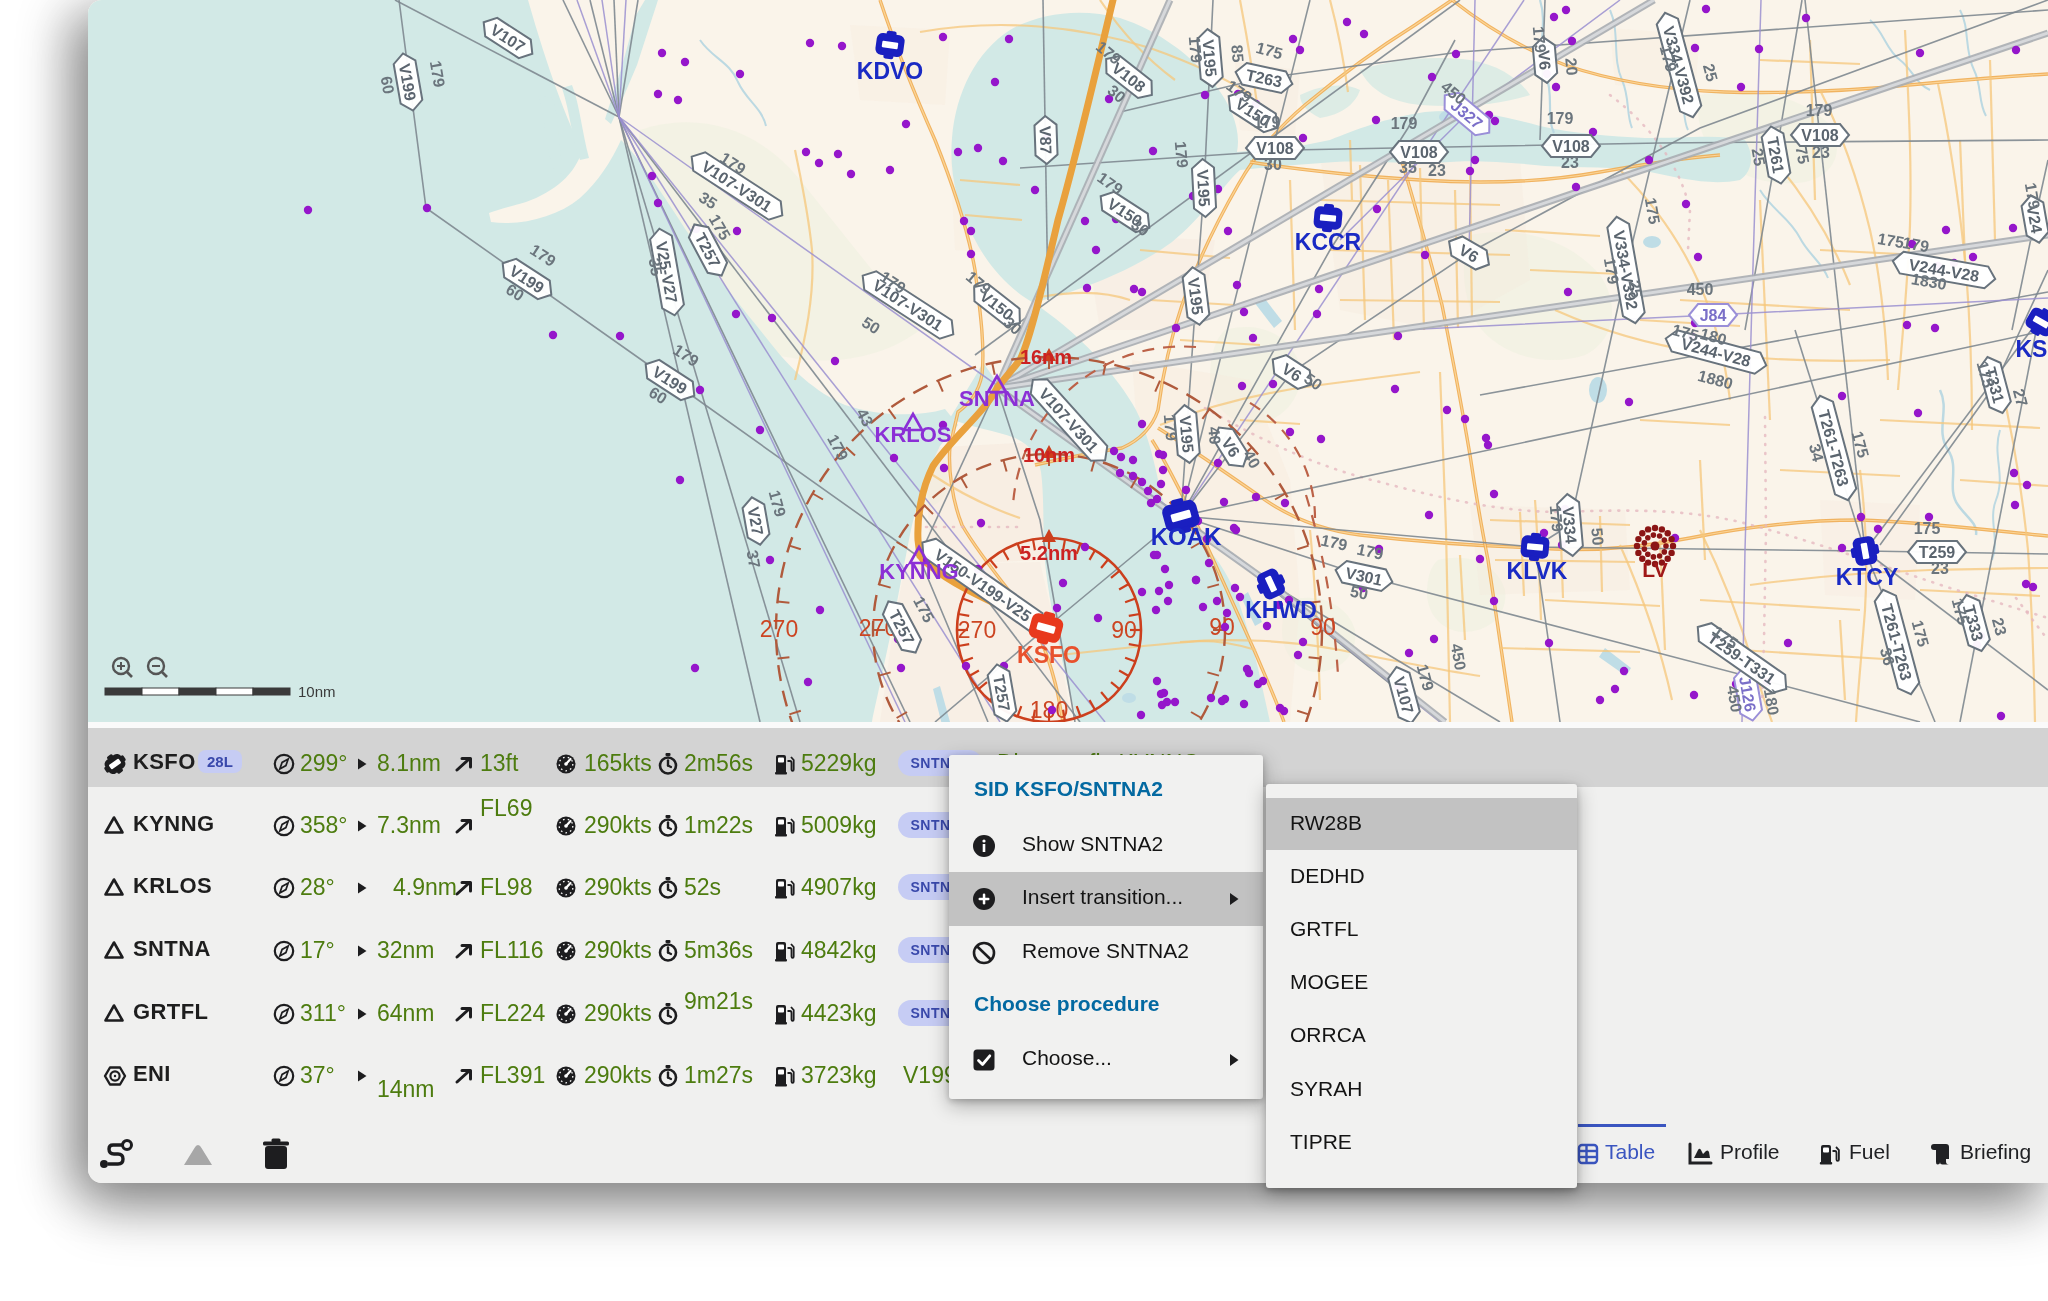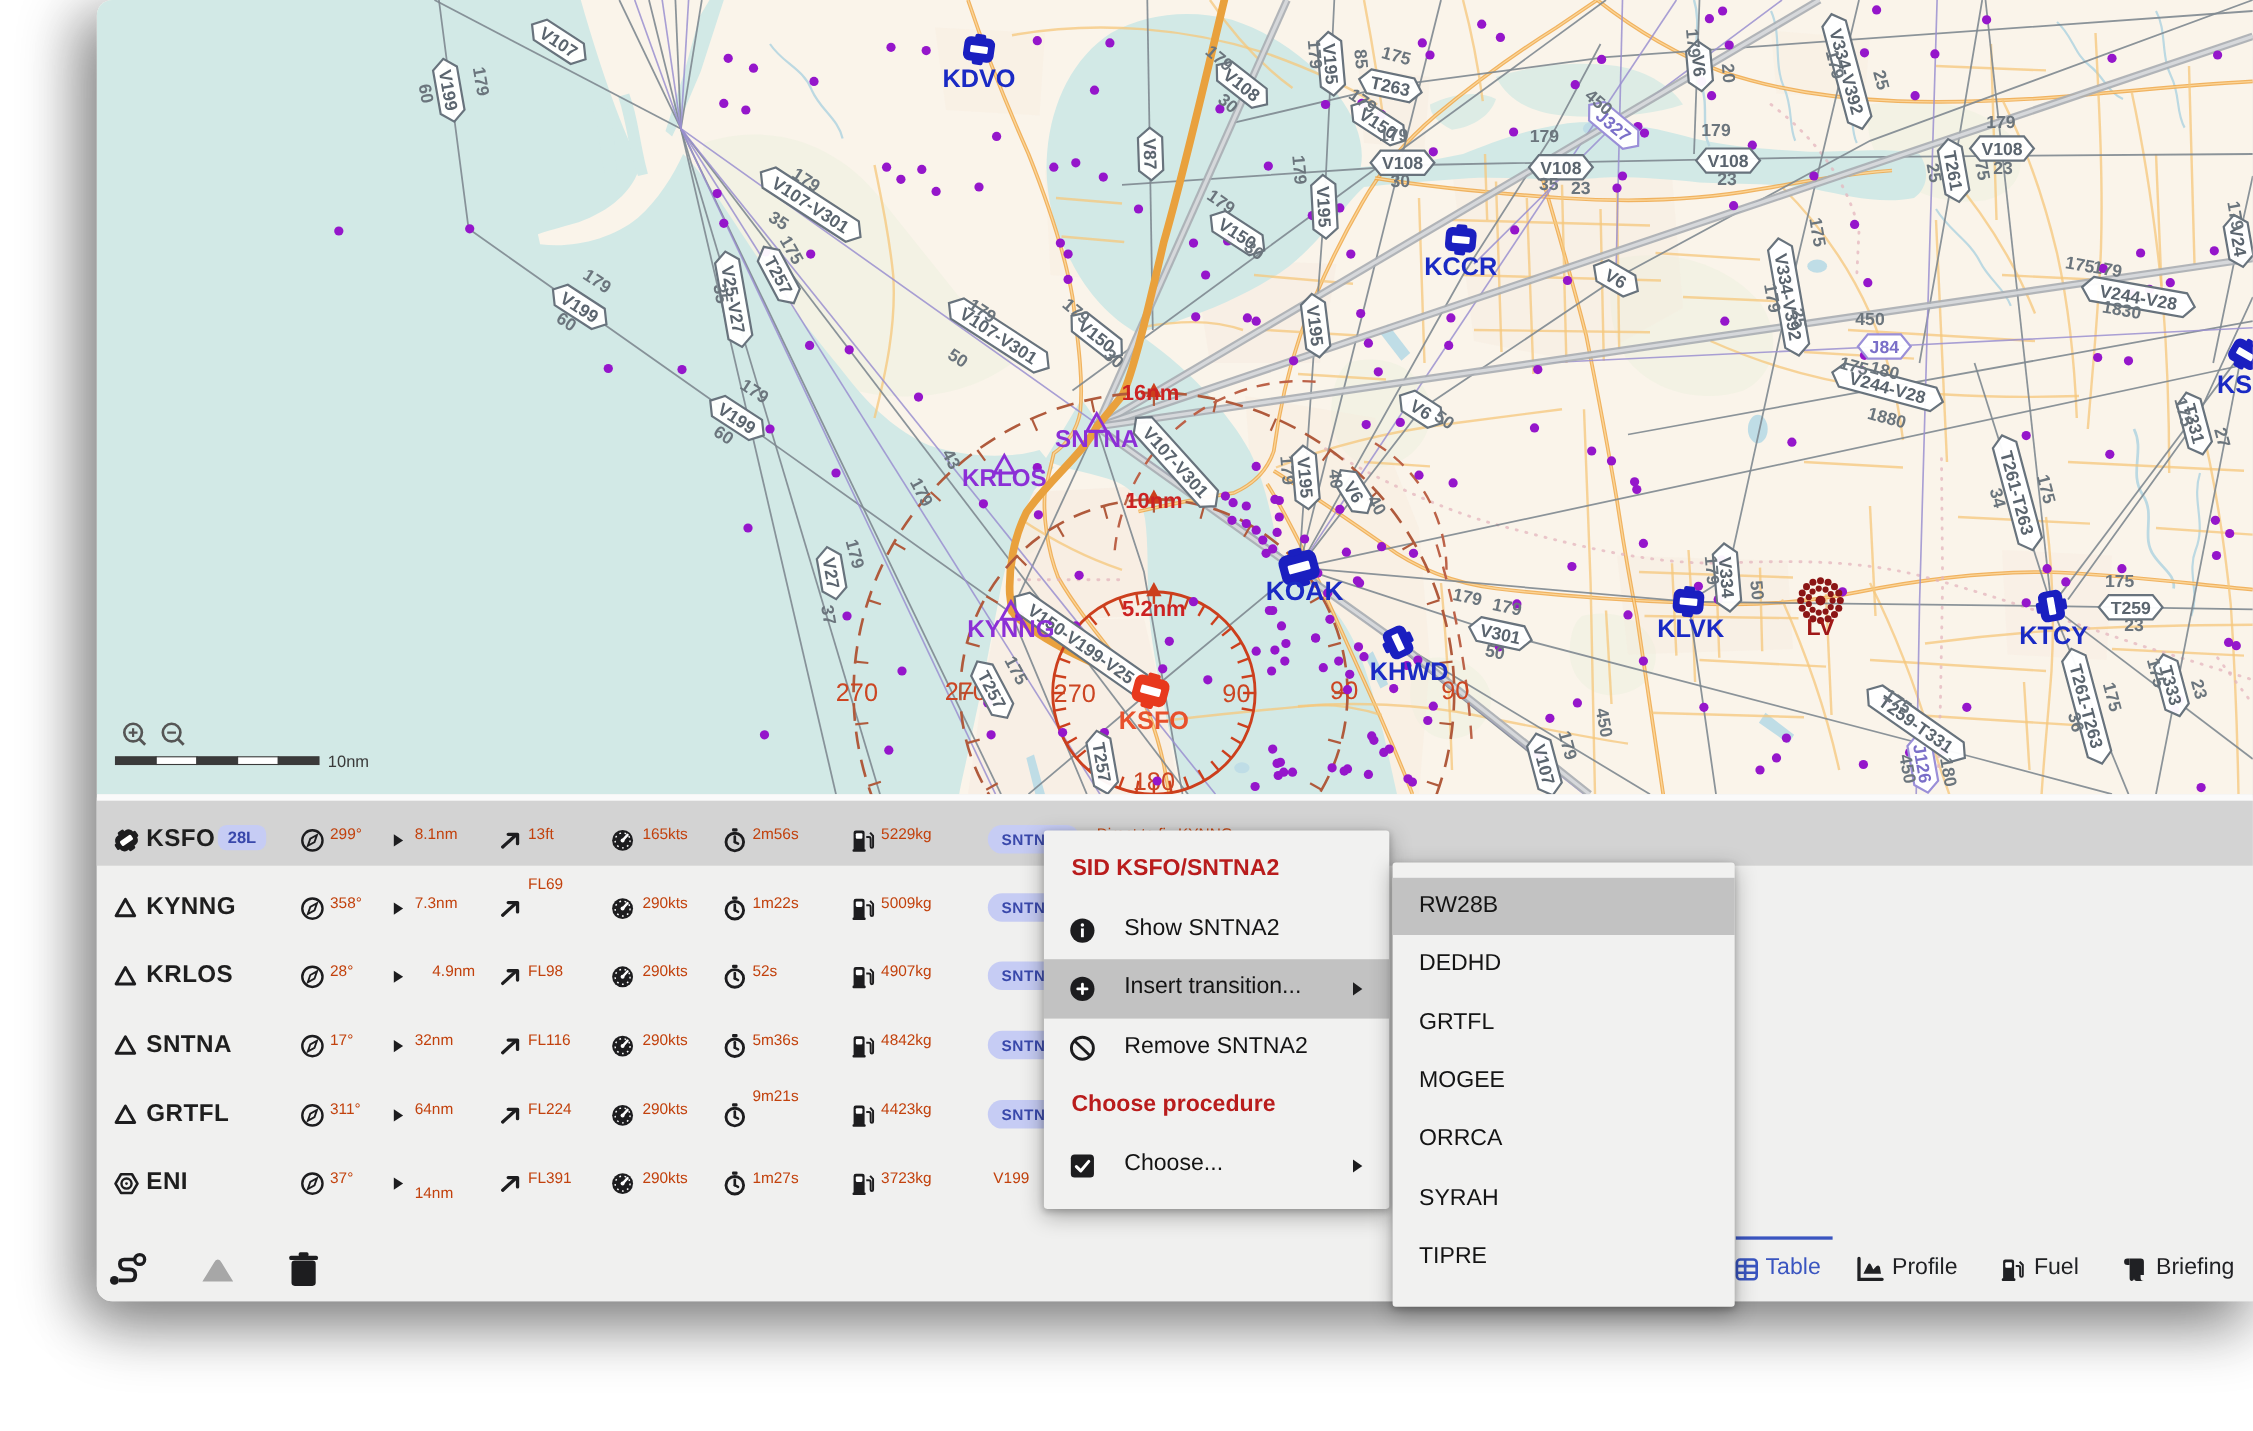--- a/index.html
+++ b/index.html
@@ -5,33 +5,33 @@
   font-family:"Liberation Sans",sans-serif;}
 .win{position:absolute;left:88px;top:0;width:1960px;height:1183px;
   border-radius:14px 0 0 14px;background:#f0f0ef;
   box-shadow:-22px 10px 50px rgba(0,0,0,.30),0 26px 55px rgba(0,0,0,.32);}
 .map{position:absolute;left:0;top:0;border-radius:14px 0 0 0;}
 .panel{position:absolute;left:0;top:722px;width:1960px;height:461px;
   background:#f0f0ef;border-top:6px solid #fafafa;border-radius:0 0 0 14px;}
 .rowsel{position:absolute;left:0;top:0;width:1960px;height:59px;background:#d3d3d3;}
 .abs{position:absolute;white-space:nowrap;}
 .nm{font-size:22px;font-weight:bold;color:#1e1e1e;letter-spacing:.4px}
-.v{font-size:14px;color:#c2410c}
+.v{font-size:23px;color:#4d7c0f}
 .v b{font-weight:bold}
 .b28{display:inline-block;background:#c6ccf4;color:#3948ab;font-size:15px;font-weight:bold;
   border-radius:8px;padding:3px 9px;}
 .pill{display:inline-block;background:#c6ccf4;color:#3948ab;font-size:14px;font-weight:bold;
   border-radius:14px;padding:5px 0;width:84px;text-align:center;letter-spacing:.5px}
 .tabind{position:absolute;left:1490px;top:396px;width:88px;height:3px;background:#3a55c0;}
 .tabt{font-size:21px;color:#202124}
 .menu1{position:absolute;left:861px;top:755px;width:314px;height:344px;background:#f1f1f0;
   border-radius:3px;box-shadow:0 6px 20px rgba(0,0,0,.3),0 2px 6px rgba(0,0,0,.2);}
 .mhl{position:absolute;left:0;top:117px;width:314px;height:54px;background:#c2c2c2;}
 .m2hl{position:absolute;left:0;top:14px;width:311px;height:52px;background:#c2c2c2;}
-.mh{font-size:21px;font-weight:bold;color:#b91c1c}
+.mh{font-size:21px;font-weight:bold;color:#0369a1}
 .mi{font-size:21px;color:#141414}
 .menu2{position:absolute;left:1178px;top:784px;width:311px;height:404px;background:#f1f1f0;
   border-radius:3px;box-shadow:0 6px 20px rgba(0,0,0,.3),0 2px 6px rgba(0,0,0,.2);}
 </style></head><body>
 <div class="win">
     <svg class="map" width="1960" height="722" viewBox="88 0 1960 722" font-family="Liberation Sans, sans-serif">
 <rect x="88" y="0" width="1960" height="722" fill="#faf4ea"></rect>
 <path d="M640,130 C700,110 760,130 800,180 C840,230 880,280 920,330 C880,360 820,370 760,350 C710,330 670,290 650,240 C640,200 635,160 640,130 Z" fill="#ecf1de" fill-opacity="0.55"></path>
 <path d="M1225,330 C1260,320 1290,335 1300,365 C1305,395 1285,420 1255,425 C1230,425 1212,405 1210,380 C1210,355 1215,340 1225,330 Z" fill="#ecf1de" fill-opacity="0.55"></path>
 <path d="M1470,235 C1520,225 1570,240 1600,275 C1620,305 1615,340 1585,355 C1545,368 1500,355 1478,325 C1462,298 1460,262 1470,235 Z" fill="#ecf1de" fill-opacity="0.55"></path>

